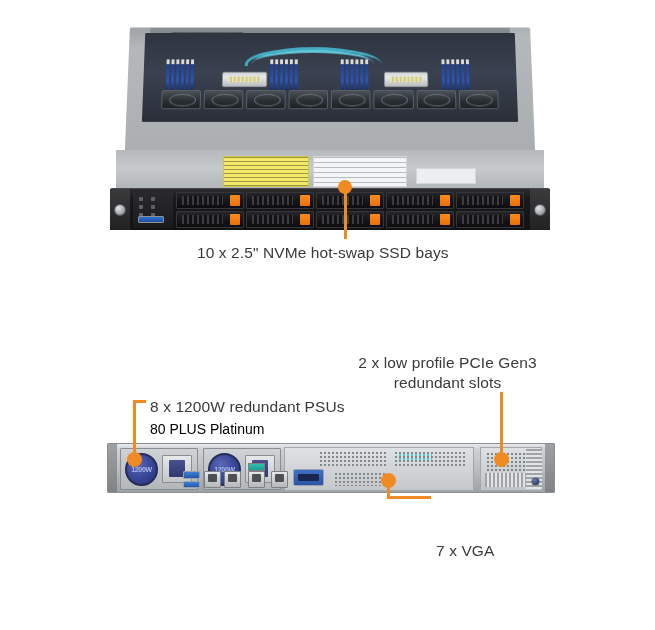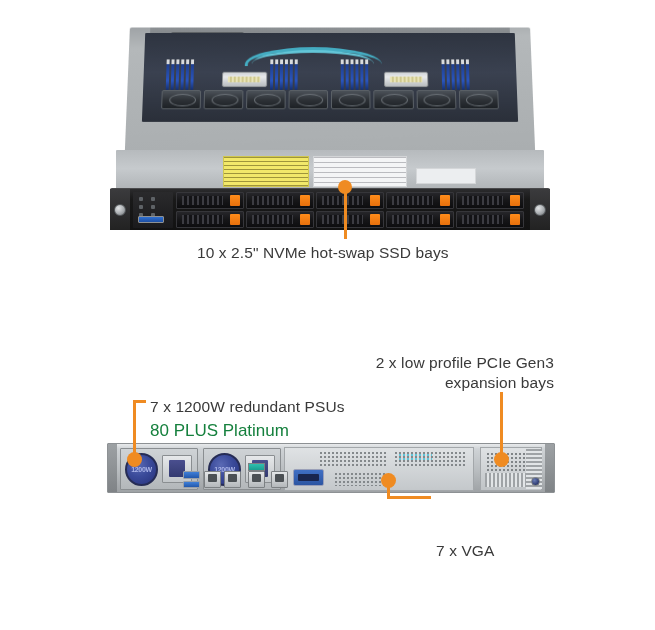--- a/index.html
+++ b/index.html
@@ -20,27 +20,27 @@
   .callout-text {
     position: absolute;
     color: #3a3a3a;
     font-size: 15.5px;
     line-height: 1.32;
     white-space: pre;
     letter-spacing: 0.1px;
   }
   .callout-sub {
     position: absolute;
-    color: #15803d;
-    font-size: 17px;
+    color: #000000;
+    font-size: 14px;
     line-height: 1.3;
     white-space: pre;
   }
   .txt-ssd   { left: 197px; top: 243px; }
-  .txt-pcie  { left: 341px; top: 353px; text-align: right; width: 213px; }
+  .txt-pcie  { left: 341px; top: 353px; text-align: center; width: 213px; }
   .txt-psu   { left: 150px; top: 397px; }
   .txt-psu-sub { left: 150px; top: 420px; }
   .txt-ports { left: 436px; top: 494px; line-height: 1.47; }
 
   
   .c-line { position: absolute; background: #ef8b22; }
   .c-dot  { position: absolute; background: #ef8b22; border-radius: 50%; }
 
   
   .ssd-dot  { left: 338px; top: 180px; width: 14px; height: 14px; }
@@ -555,28 +555,28 @@
 
     <div class="pcie-area">
       <div class="pcie-mesh"></div>
       <div class="pcie-slot-grill"></div>
     </div>
 
     <div class="rear-right-grill"></div>
     <div class="rear-btn"></div>
   </div>
 
-  <div class="callout-text txt-pcie"><span>2 x low profile PCIe Gen3</span><br><span>expansion bays</span></div>
+  <div class="callout-text txt-pcie"><span>2 x low profile PCIe Gen3</span><br><span>redundant slots</span></div>
   <div class="c-line pcie-line"></div>
   <div class="c-dot pcie-dot"></div>
 
   <div class="c-line psu-h"></div>
   <div class="c-line psu-v"></div>
   <div class="c-dot  psu-dot"></div>
-  <div class="callout-text txt-psu">7 x 1200W redundant PSUs</div>
+  <div class="callout-text txt-psu">8 x 1200W redundant PSUs</div>
   <div class="callout-sub txt-psu-sub">80 PLUS Platinum</div>
 
   <div class="c-dot  ports-dot"></div>
   <div class="c-line ports-v"></div>
   <div class="c-line ports-h"></div>
   <div class="callout-text txt-ports">
     <div>7 x VGA</div>
     
     
   </div>

